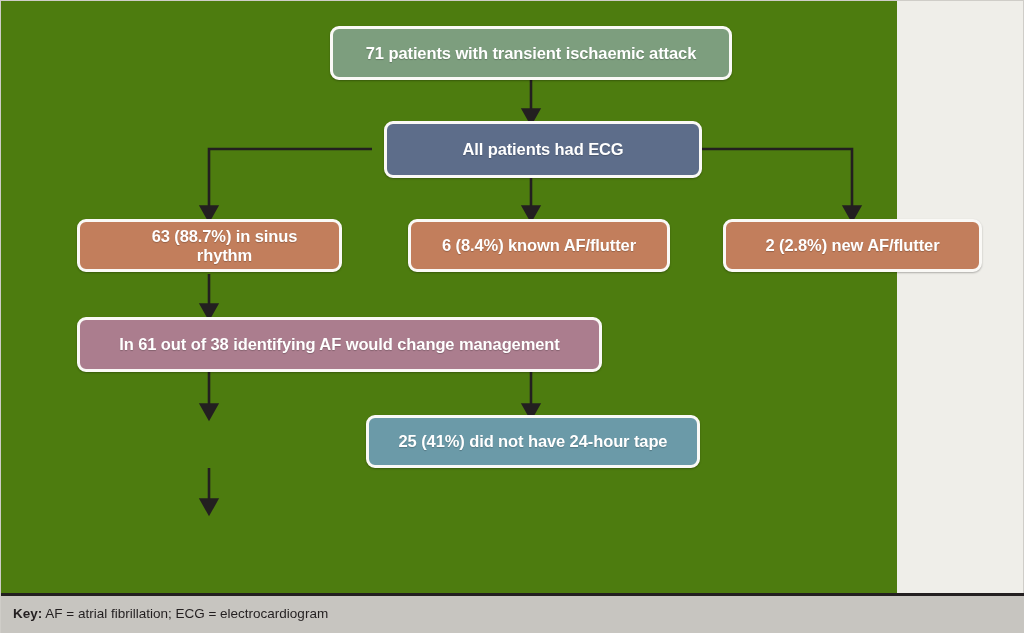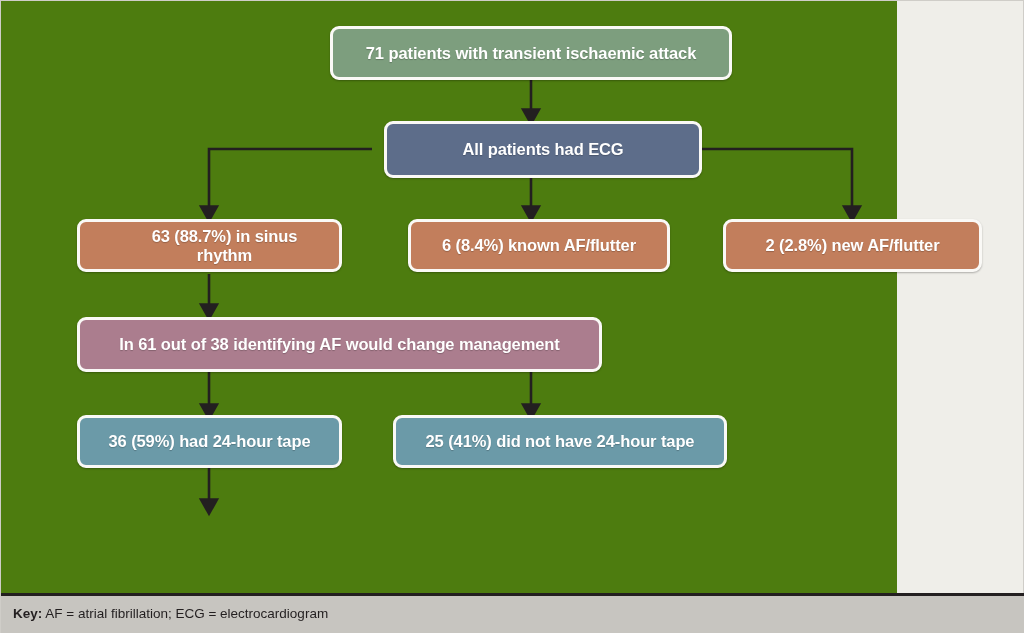--- a/index.html
+++ b/index.html
@@ -120,23 +120,22 @@
     <div class="node node-blue" style="left:371px; top:120px; width:318px; height:57px;margin-left:12px;">All patients had ECG</div>
 
     <div class="node node-orange" style="left:76px; top:218px; width:265px; height:53px;padding-left:44px;">63 (88.7%) in sinus rhythm</div>
 
     <div class="node node-orange" style="left:399px; top:218px; width:262px; height:53px;margin-left:8px;">6 (8.4%) known AF/flutter</div>
 
     <div class="node node-orange" style="left:722px; top:218px; width:259px; height:53px;">2 (2.8%) new AF/flutter</div>
 
     <div class="node node-mauve" style="left:76px; top:316px; width:525px; height:55px;">In 61 out of 38 identifying AF would change management</div>
 
-    <div class="node node-teal" style="left:76px; top:414px; width:265px; height:53px;">36 (59%) had 24-hour tape</div>
 
-    <div class="node node-teal" style="left:392px; top:414px; width:334px; height:53px;">25 (41%) did not have 24-hour tape</div>
+    <div class="node node-teal" style="left:365px; top:414px; width:334px; height:53px;">25 (41%) did not have 24-hour tape</div>
 
 
   </div>
 
   <div class="footer">
     <div class="footer-text">
       <span class="key-label">Key:</span><span> AF = atrial fibrillation; ECG = electrocardiogram</span>
     </div>
   </div>
 

